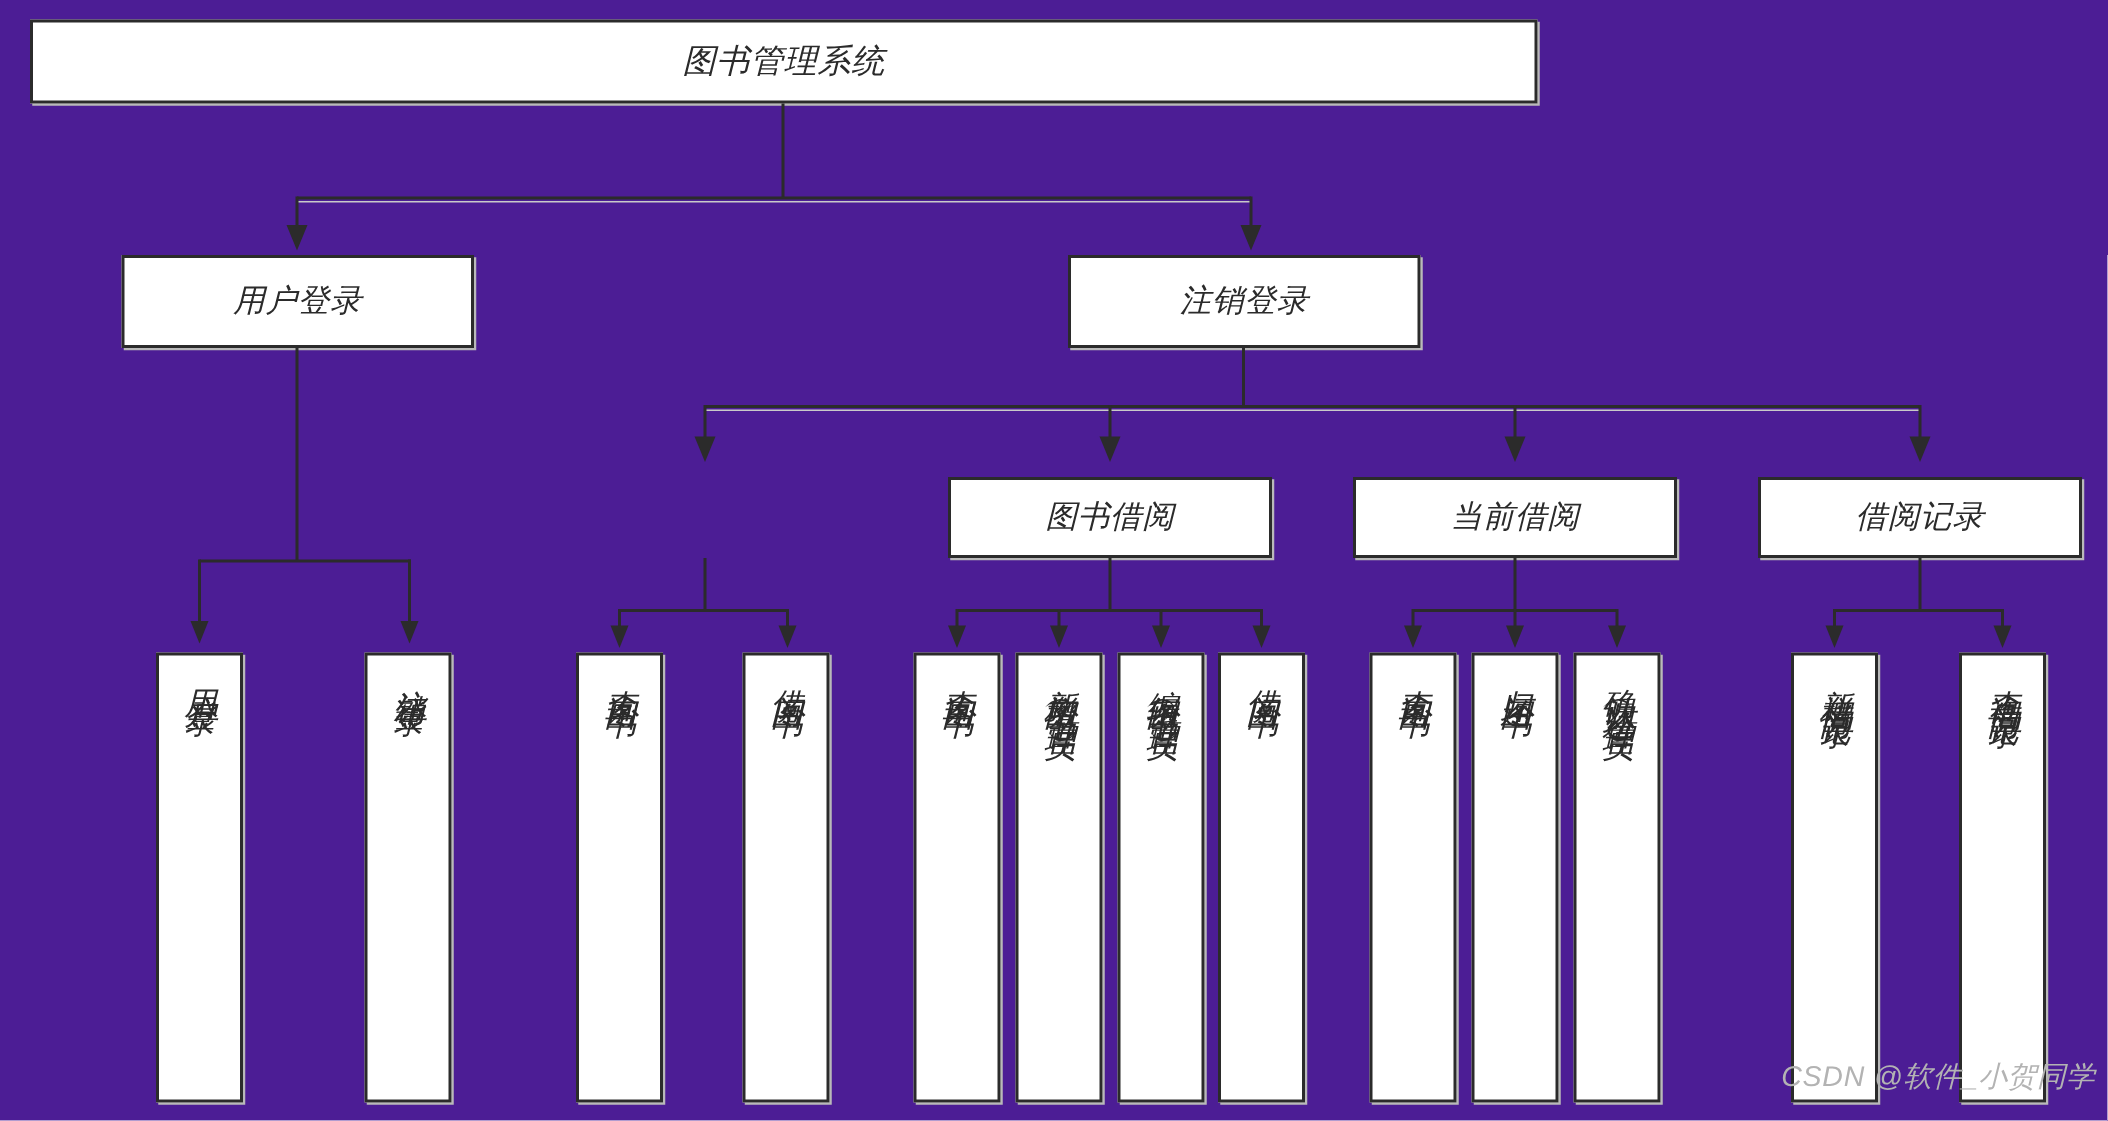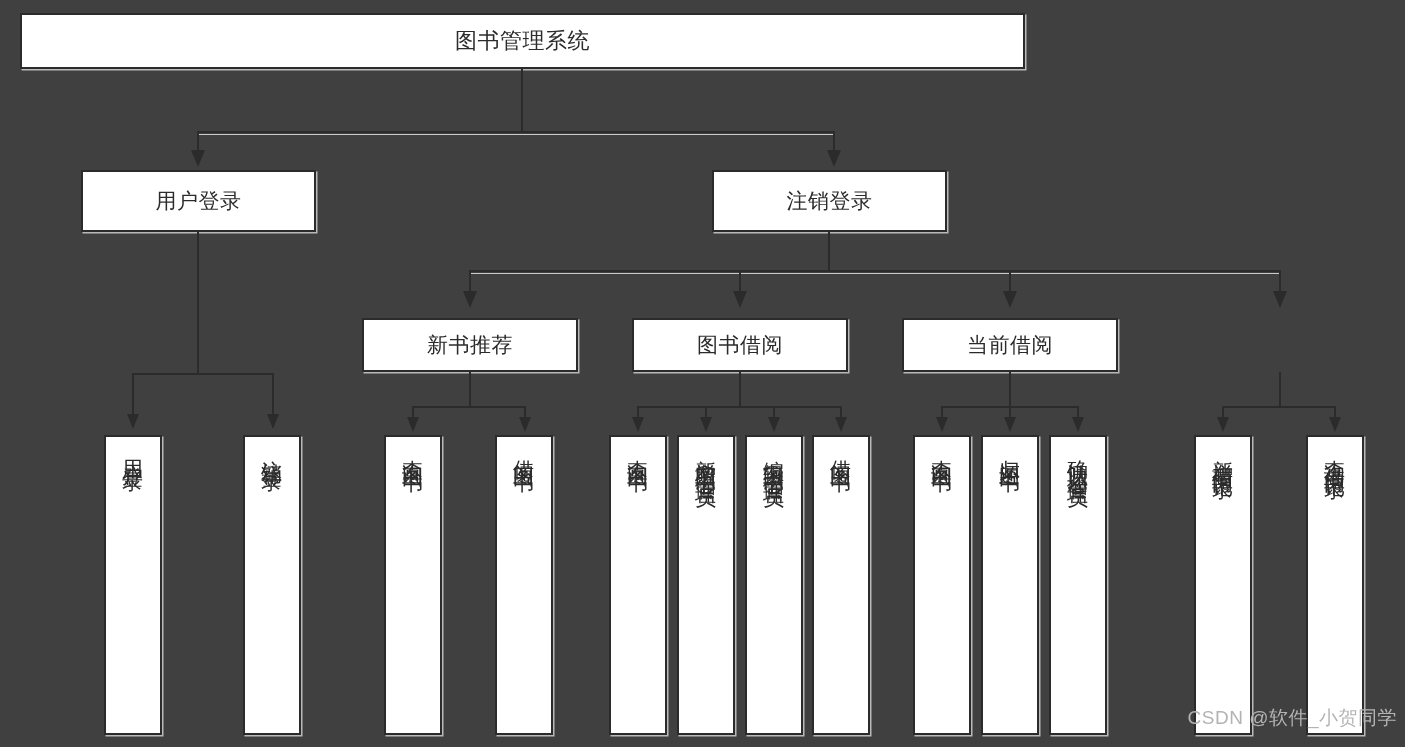--- a/index.html
+++ b/index.html
@@ -7,22 +7,23 @@
     padding: 0;
     background: #ffffff;
   }
   body {
     font-family: "Liberation Sans", "DejaVu Sans", sans-serif;
   }
   #canvas {
     position: relative;
     width: 1405px;
     height: 747px;
-    background: #404040;
+    background: #4c1d95;
     overflow: hidden;
+    font-style: italic;
   }
 
   
   .node {
     position: absolute;
     box-sizing: border-box;
     background: #ffffff;
     border: 2px solid #2b2b2b;
     box-shadow: 1.5px 1.5px 0 0 #b9b9b9;
     color: #2b2b2b;
@@ -131,26 +132,26 @@
 
   <div class="ln vert" style="left:739px; top:270px; height:24px;"></div>
   <div class="arrow" style="left:733px; top:291px;"></div>
 
   <div class="ln vert" style="left:1009px; top:270px; height:24px;"></div>
   <div class="arrow" style="left:1003px; top:291px;"></div>
 
   <div class="ln vert" style="left:1279px; top:270px; height:24px;"></div>
   <div class="arrow" style="left:1273px; top:291px;"></div>
 
-  <div class="node h" style="left:362px; top:318px; width:216px; height:54px;">新书推荐</div>
 
   <div class="node h" style="left:902px; top:318px; width:216px; height:54px;">当前借阅</div>
 
   <div class="node h" style="left:632px; top:318px; width:216px; height:54px;">图书借阅</div>
 
+  <div class="node h" style="left:1172px; top:318px; width:216px; height:54px;">借阅记录</div>
 
   <div class="ln vert" style="left:469px; top:372px; height:35px;"></div>
   <div class="ln horz" style="left:413px; top:406px; width:113px;"></div>
   <div class="ln vert" style="left:412px; top:406px; height:14px;"></div>
   <div class="arrow small" style="left:407px; top:417px;"></div>
   <div class="ln vert" style="left:524px; top:406px; height:14px;"></div>
   <div class="arrow small" style="left:519px; top:417px;"></div>
 
   <div class="ln vert" style="left:739px; top:372px; height:35px;"></div>
   <div class="ln horz" style="left:638px; top:406px; width:203px;"></div>

